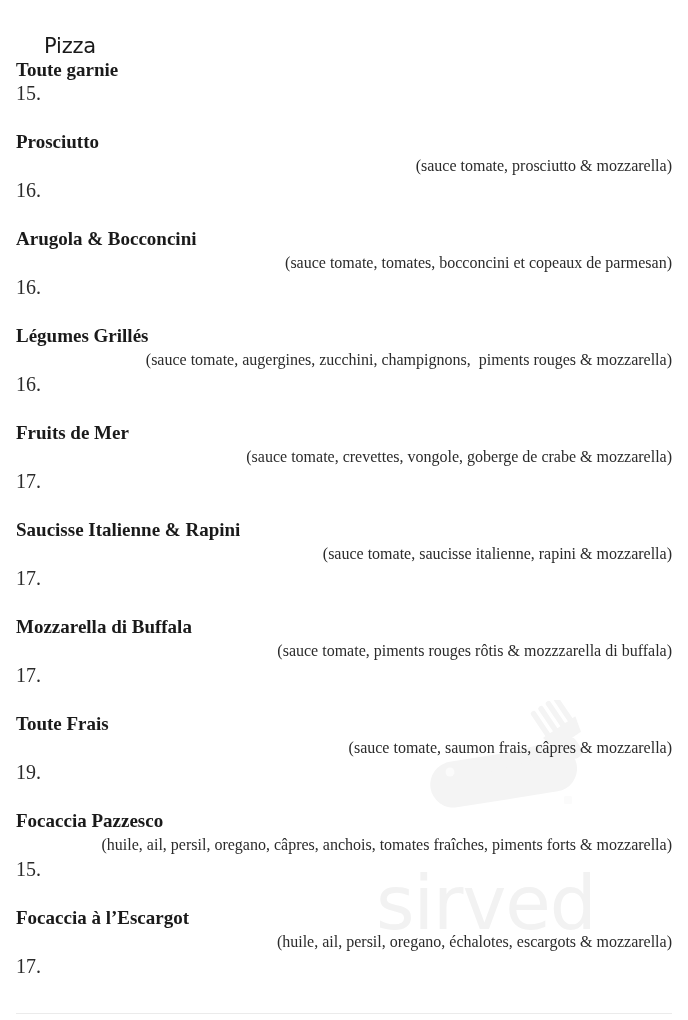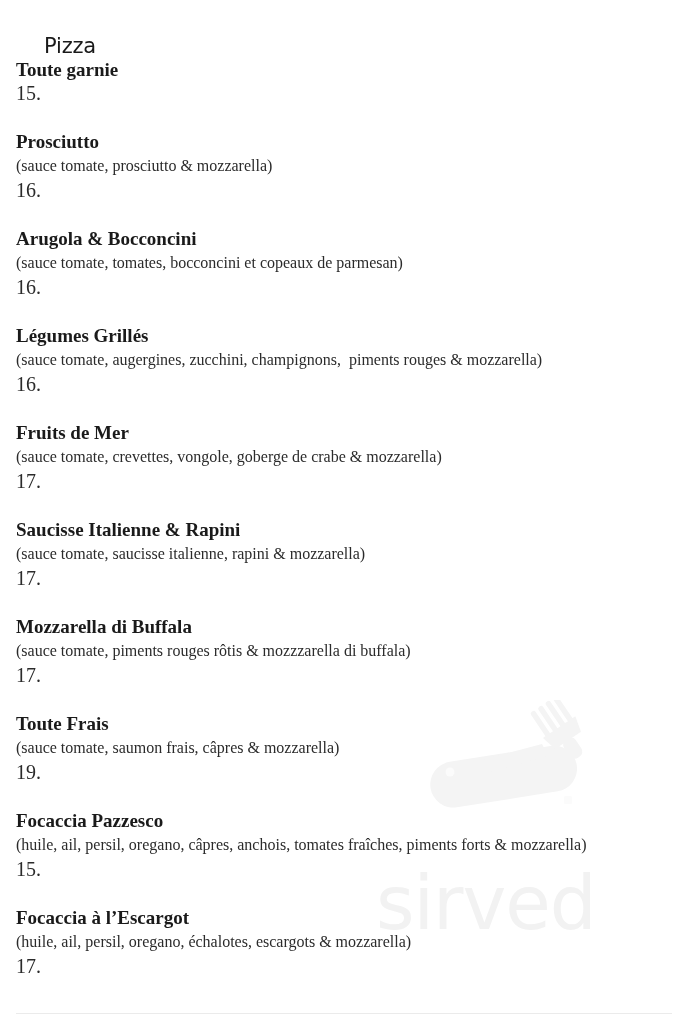--- a/index.html
+++ b/index.html
@@ -90,20 +90,21 @@
     line-height: 23px;
     white-space: nowrap;
   }
   .item-desc {
     font-family: "Liberation Serif", serif;
     font-size: 16px;
     font-weight: 400;
     color: #2b2b2b;
     line-height: 25px;
     white-space: pre;
+    text-align: right;
   }
   .item-price {
     font-family: "Liberation Serif", serif;
     font-size: 20px;
     font-weight: 400;
     color: #2b2b2b;
     line-height: 25px;
   }
 
   #bottom-divider {

